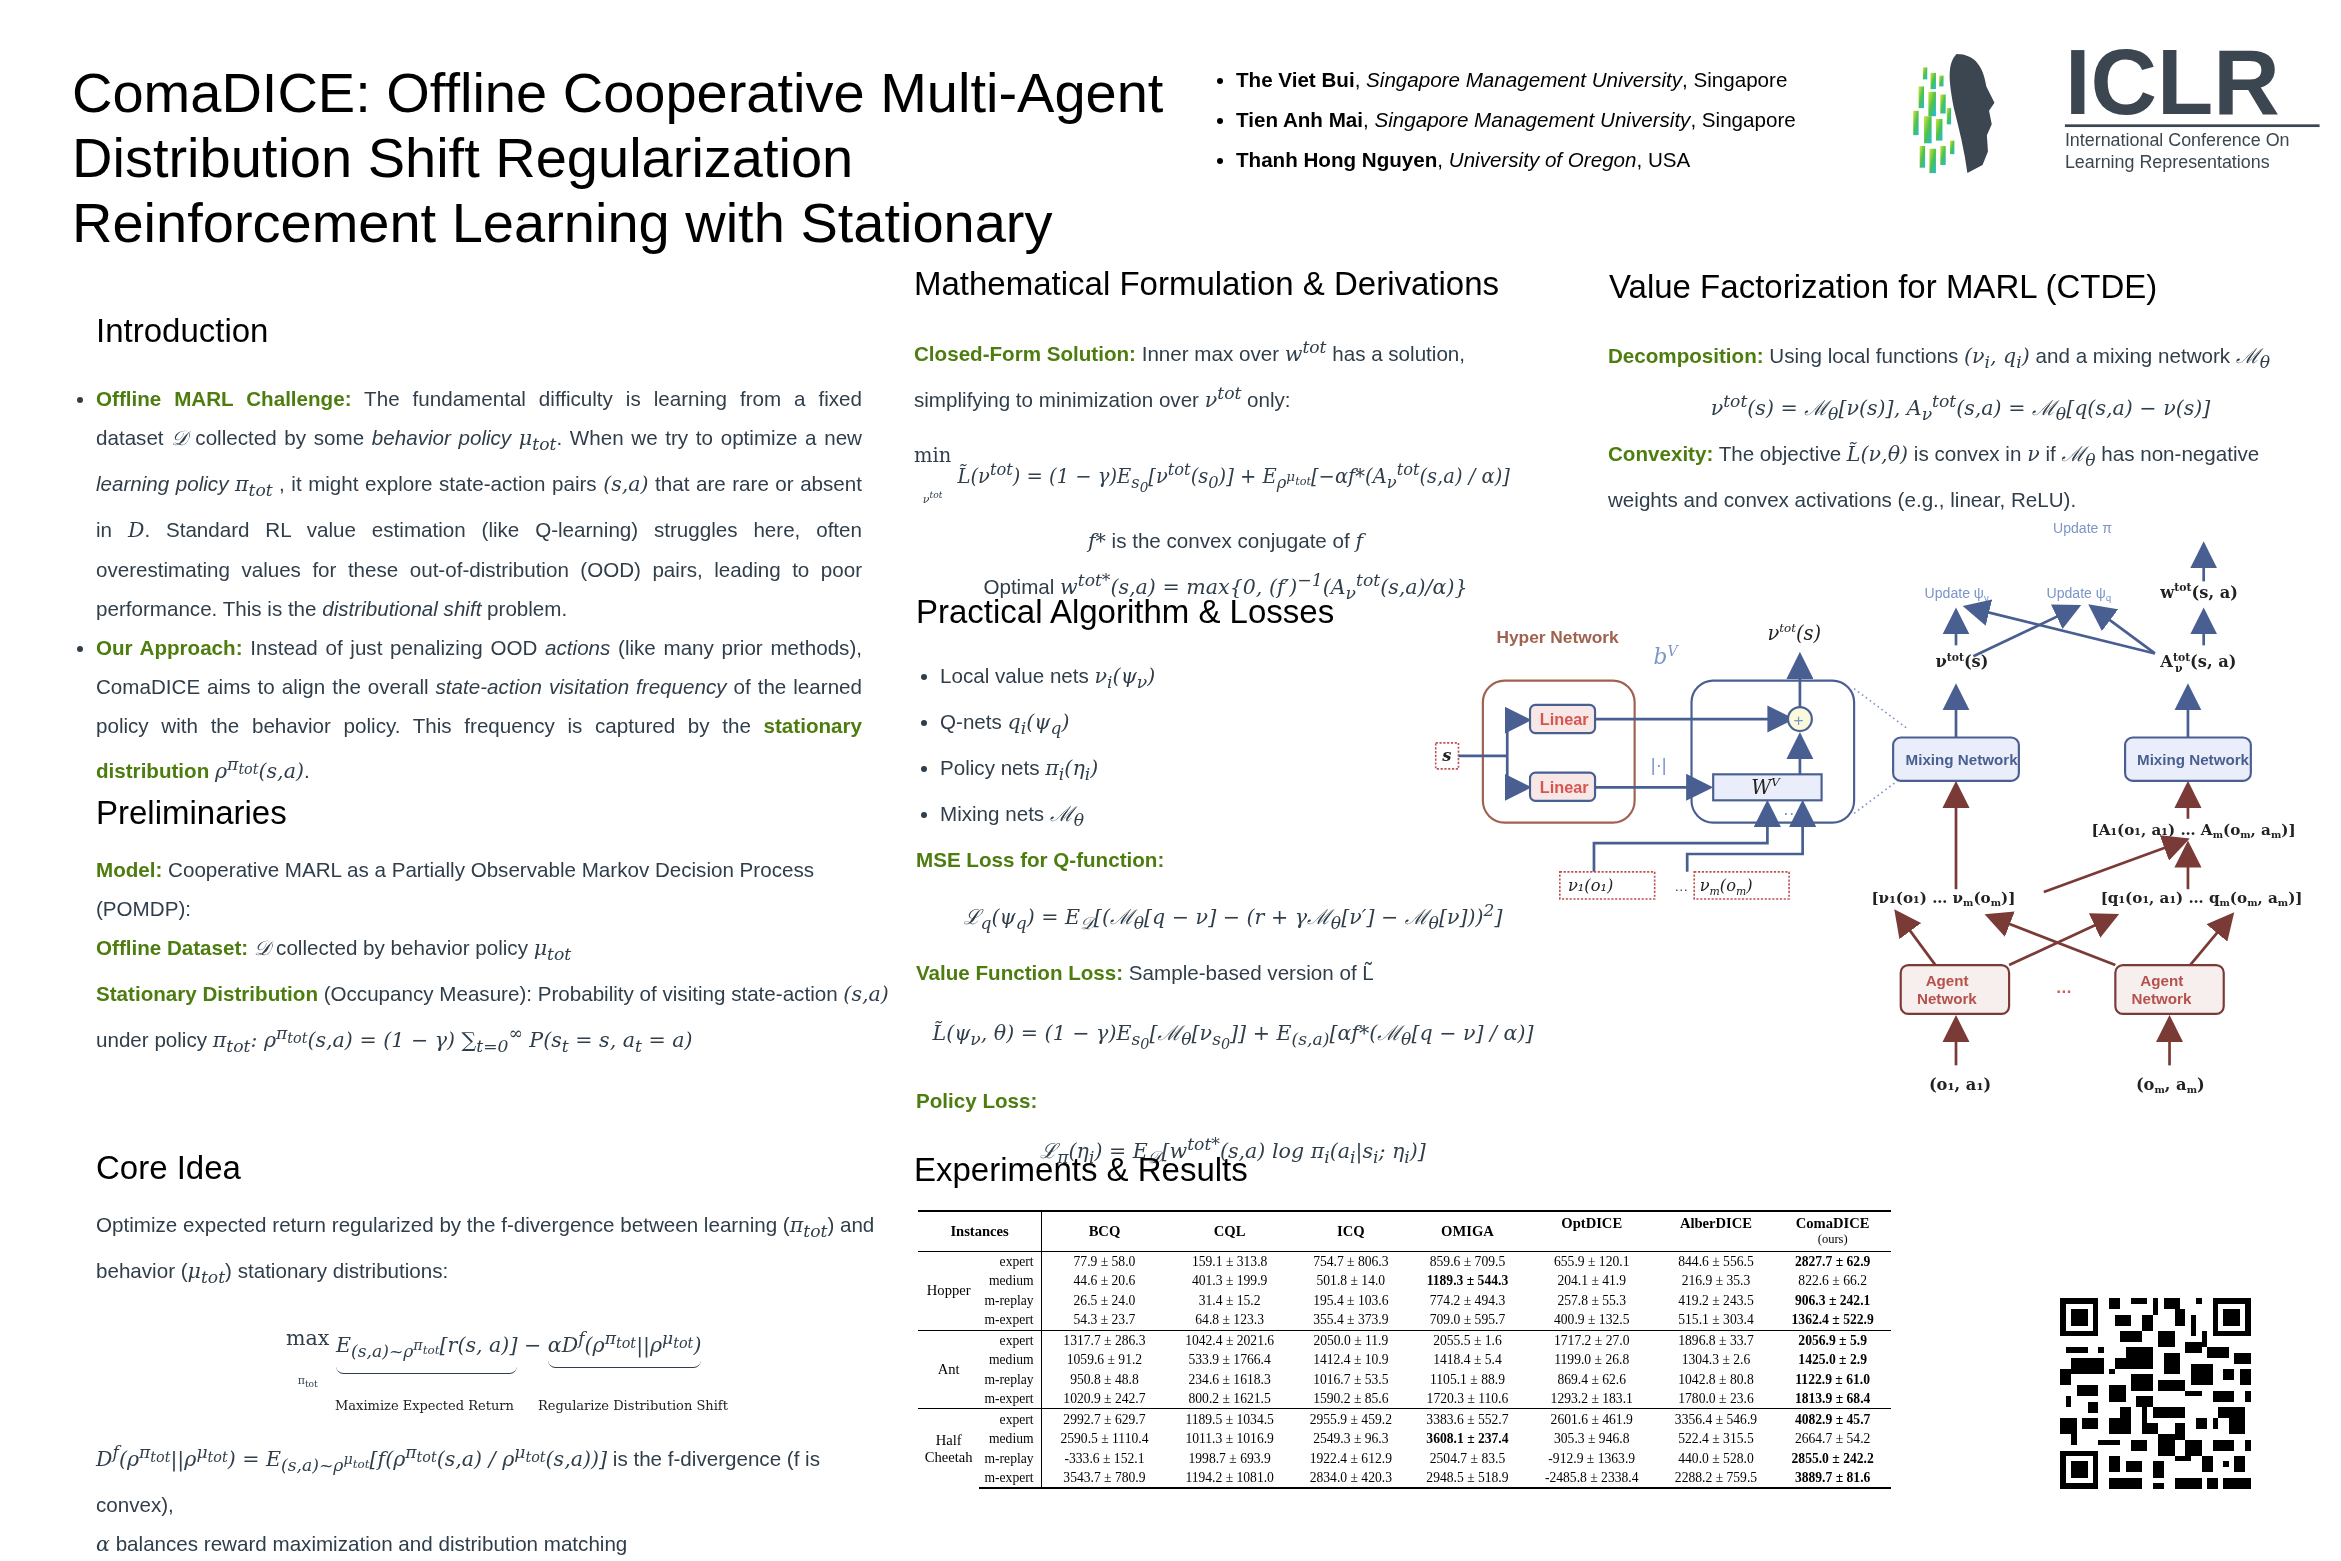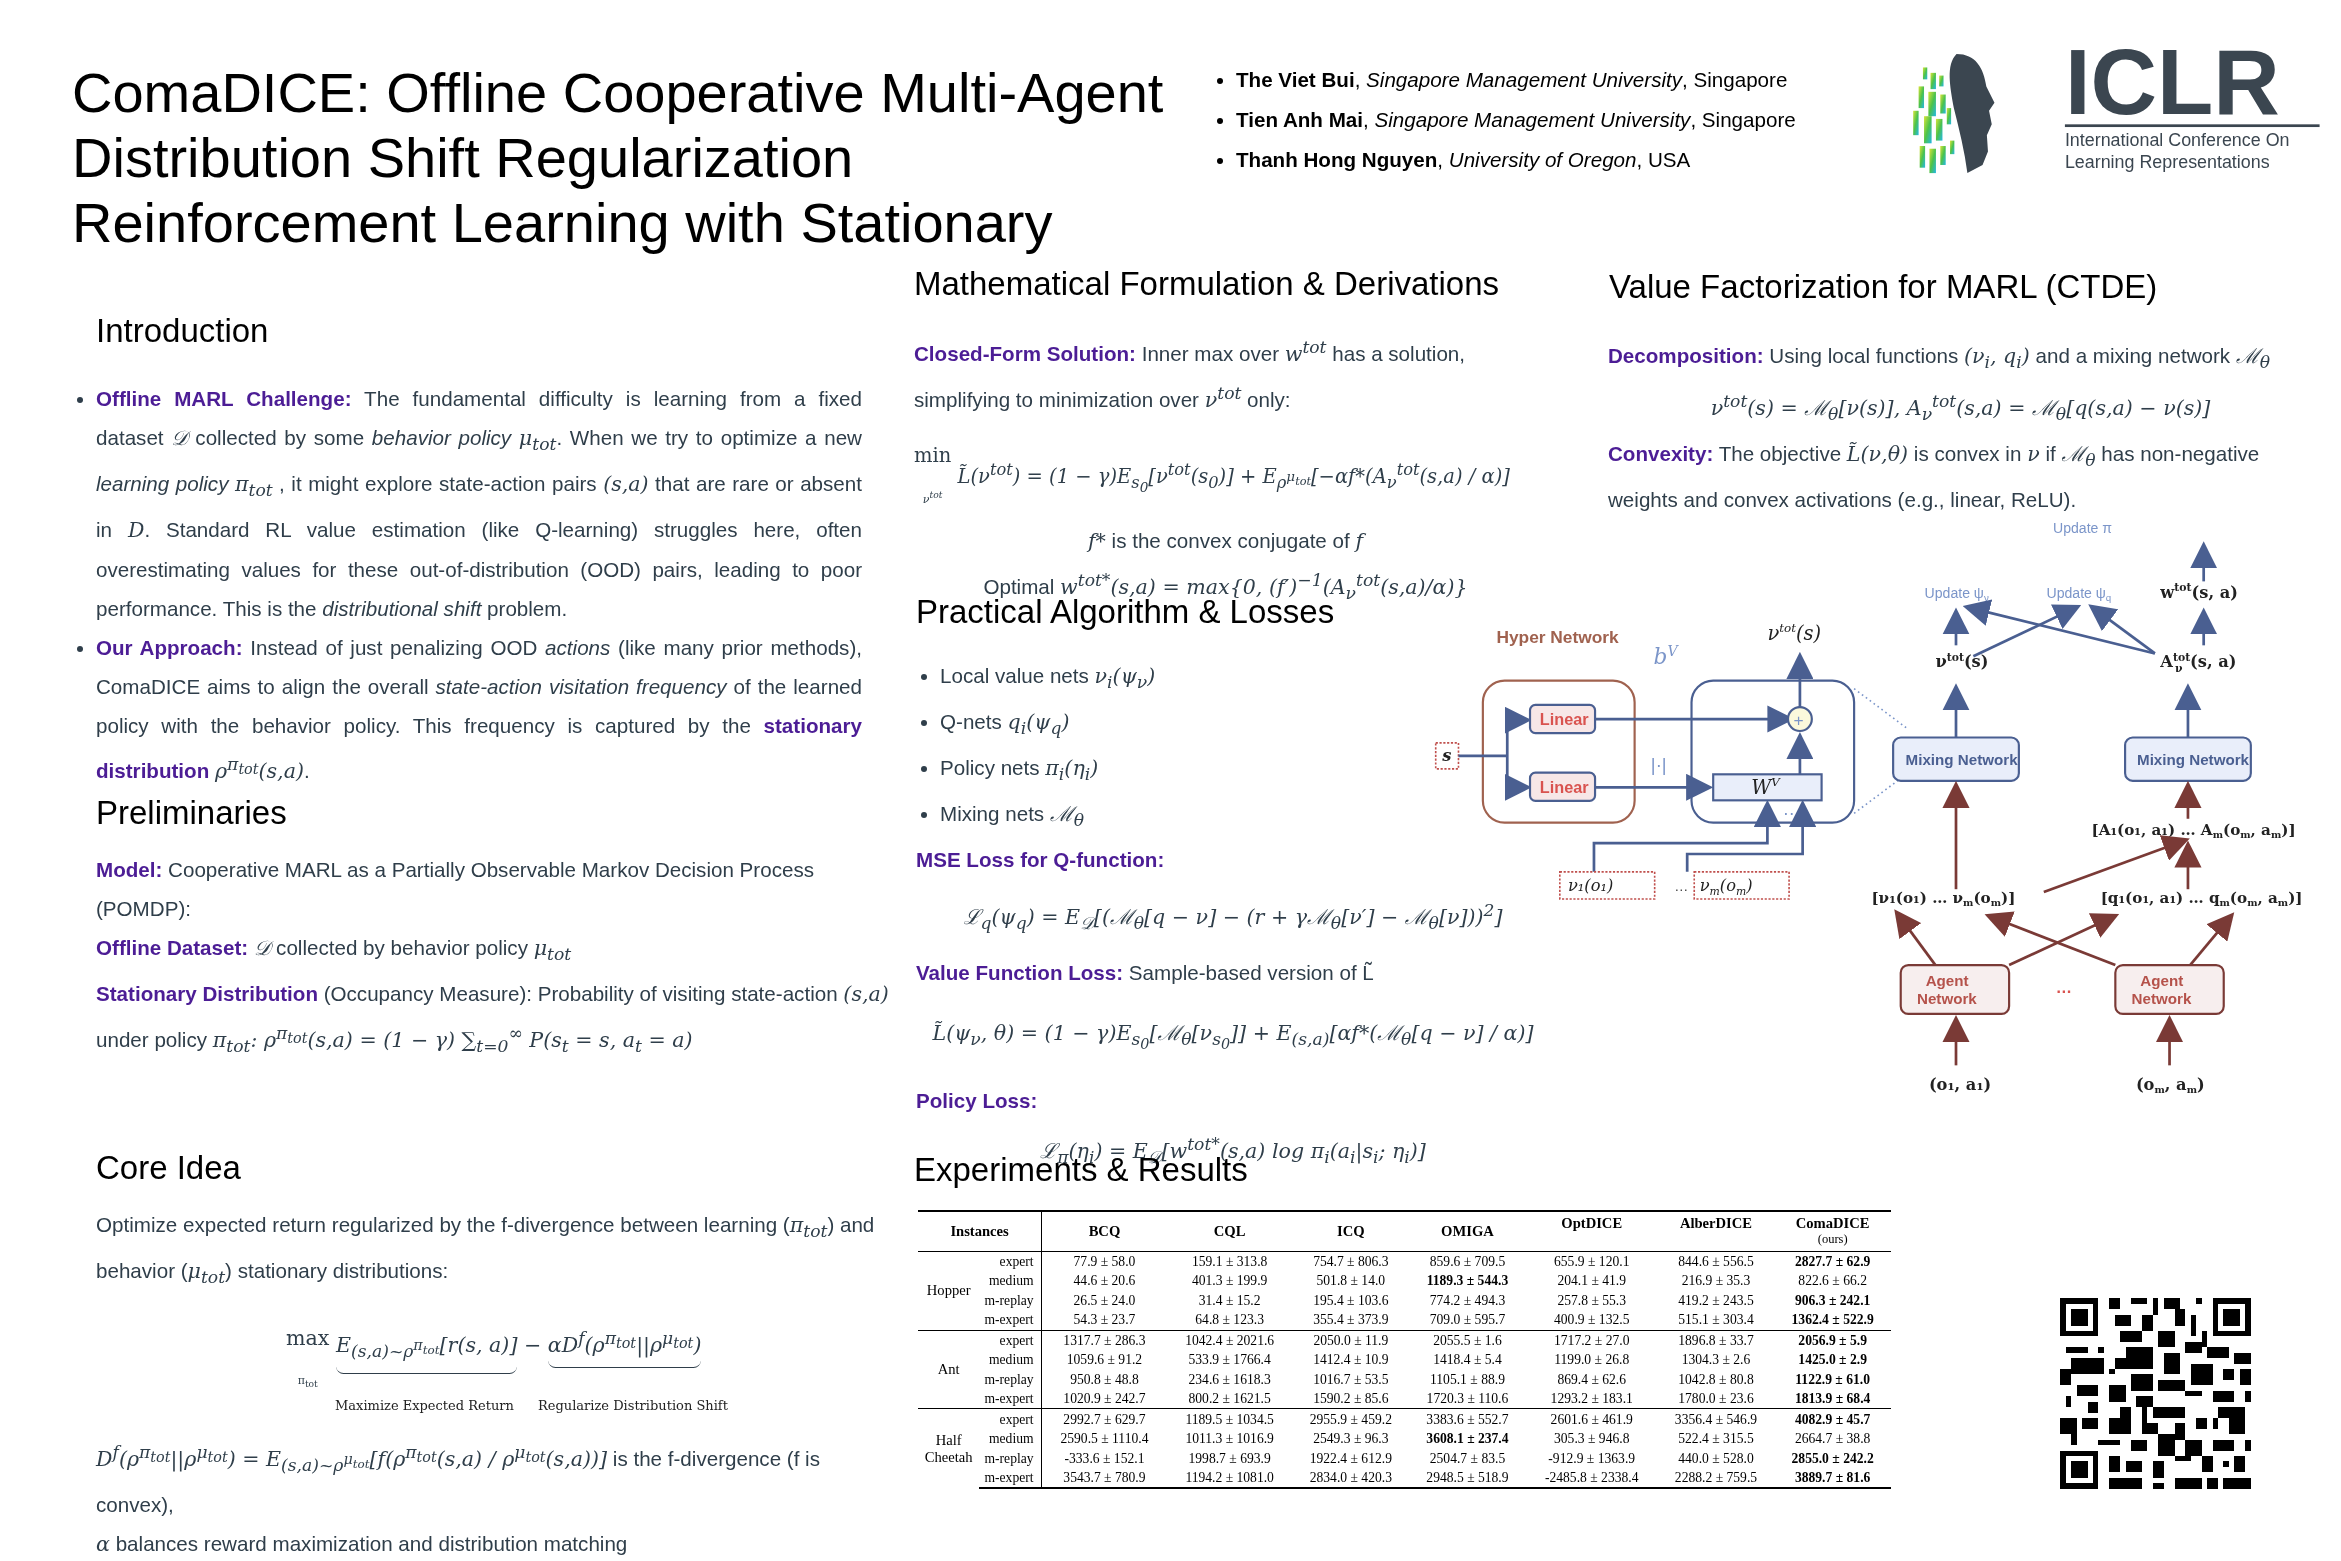--- a/index.html
+++ b/index.html
@@ -7,21 +7,21 @@
   .abs{position:absolute;}
   .title{left:72px;top:60px;width:1111px;font-size:56px;line-height:65px;color:#000;font-weight:normal;}
   .authors{left:1209px;top:60px;font-size:20.6px;line-height:40px;color:#000;}
   .authors ul{margin:0;padding:0 0 0 27px;}
   .authors li{list-style:disc;}
   .authors b{font-weight:bold;}
   .authors i{font-style:italic;}
   .logo{left:1859px;top:43px;width:466px;height:141px;}
   .h2{font-size:33px;color:#000;font-weight:normal;}
   .body{font-size:20.6px;line-height:39px;color:#2f3e4a;}
-  .body b{color:#4c1d95;font-weight:bold;}
+  .body b{color:#4d7c0f;font-weight:bold;}
   .math{font-family:"DejaVu Serif",serif;font-style:italic;}
   .eq{font-family:"DejaVu Serif",serif;font-style:italic;font-size:20.6px;text-align:center;color:#2f3e4a;}
   .bul{margin:0;padding:0 0 0 26px;}
   .bul li{list-style:disc;text-align:justify;}
   .small-label{font-family:"DejaVu Serif",serif;font-size:13px;color:#222;}
   table.res{border-collapse:collapse;font-family:"Liberation Serif",serif;font-size:13.6px;color:#000;width:973px;}
   table.res th{font-weight:bold;font-size:14.6px;padding:3.3px 2.2px;}
   table.res td{text-align:center;padding:1.1px 2.2px;line-height:17.3px;}
   table.res tr.toprule th{border-top:2.2px solid #000;}
   table.res tr.midrule td{border-top:1.6px solid #000;}
@@ -351,21 +351,21 @@
           <td class="best">4082.9 ± 45.7</td>
         </tr>
         <tr>
           <td class="inst">medium</td>
           <td>2590.5 ± 1110.4</td>
           <td>1011.3 ± 1016.9</td>
           <td>2549.3 ± 96.3</td>
           <td class="best">3608.1 ± 237.4</td>
           <td>305.3 ± 946.8</td>
           <td>522.4 ± 315.5</td>
-          <td>2664.7 ± 38.8</td>
+          <td>2664.7 ± 54.2</td>
         </tr>
         <tr>
           <td class="inst">m-replay</td>
           <td>-333.6 ± 152.1</td>
           <td>1998.7 ± 693.9</td>
           <td>1922.4 ± 612.9</td>
           <td>2504.7 ± 83.5</td>
           <td>-912.9 ± 1363.9</td>
           <td>440.0 ± 528.0</td>
           <td class="best">2855.0 ± 242.2</td>

